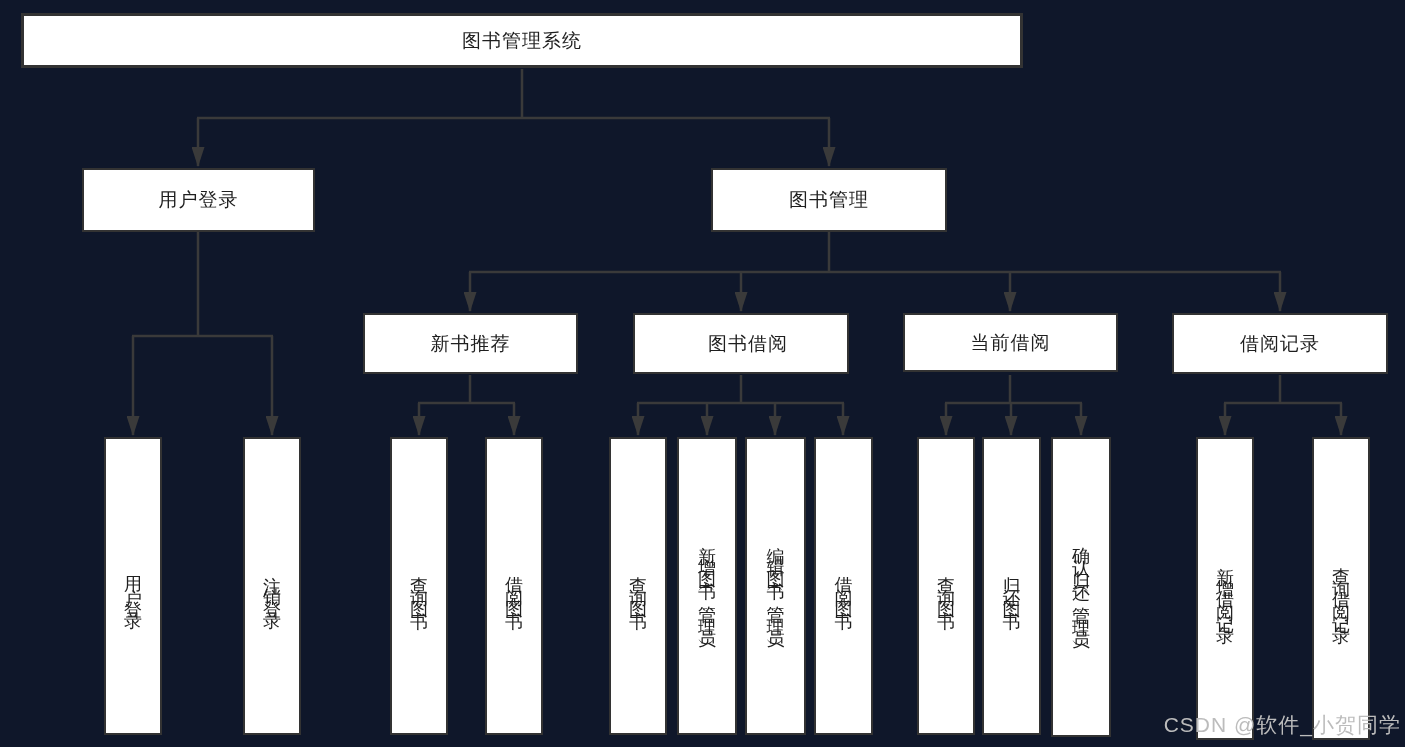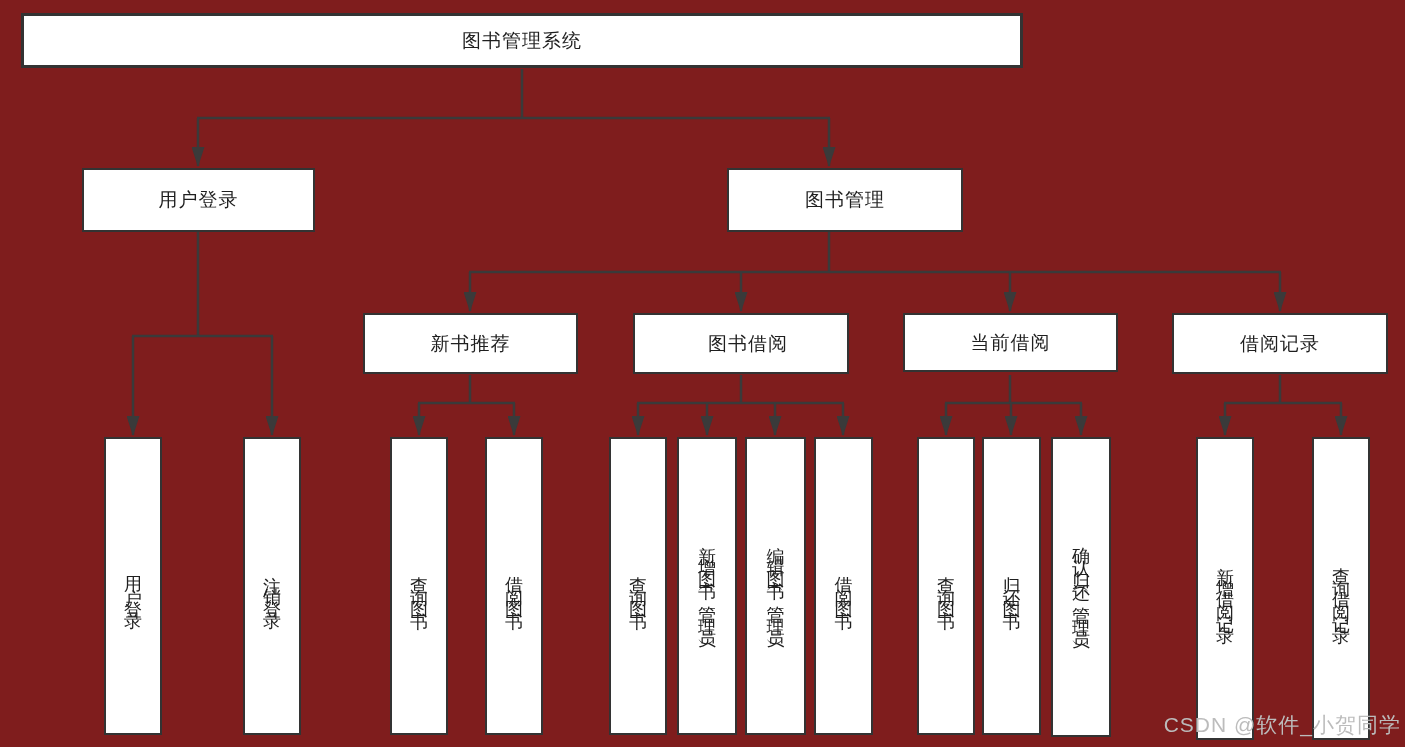--- a/index.html
+++ b/index.html
@@ -5,21 +5,21 @@
   html, body {
     margin: 0;
     padding: 0;
     background: #ffffff;
     font-family: "Liberation Sans", "DejaVu Sans", sans-serif;
   }
   #canvas {
     position: relative;
     width: 1405px;
     height: 747px;
-    background: #7f1d1d;
+    background: #0f172a;
     overflow: hidden;
   }
   #connectors {
     position: absolute;
     left: 0; top: 0;
     width: 1405px;
     height: 747px;
   }
   .node {
     position: absolute;
@@ -113,21 +113,21 @@
       <path d="M1280,375 V403"></path>
       <path d="M1224,403 H1342"></path>
       <path d="M1225,403 V435" marker-end="url(#ah)"></path>
       <path d="M1341,403 V435" marker-end="url(#ah)"></path>
     </g>
   </svg>
 
   <div class="node root" style="left:21px; top:13px; width:1002px; height:55px;">图书管理系统</div>
 
   <div class="node" style="left:82px; top:168px; width:233px; height:64px;">用户登录</div>
-  <div class="node" style="left:711px; top:168px; width:236px; height:64px;margin-left:16px;">图书管理</div>
+  <div class="node" style="left:711px; top:168px; width:236px; height:64px;">图书管理</div>
 
   <div class="node" style="left:363px; top:313px; width:215px; height:61px;">新书推荐</div>
   <div class="node" style="left:633px; top:313px; width:216px; height:61px;padding-left:14px;">图书借阅</div>
   <div class="node" style="left:903px; top:313px; width:215px; height:59px;">当前借阅</div>
   <div class="node" style="left:1172px; top:313px; width:216px; height:61px;">借阅记录</div>
 
   <div class="leaf" style="left:104px; top:437px; width:58px; height:298px;">
     <span class="leaf-label">用户登录</span>
   </div>
   <div class="leaf" style="left:243px; top:437px; width:58px; height:298px;">

